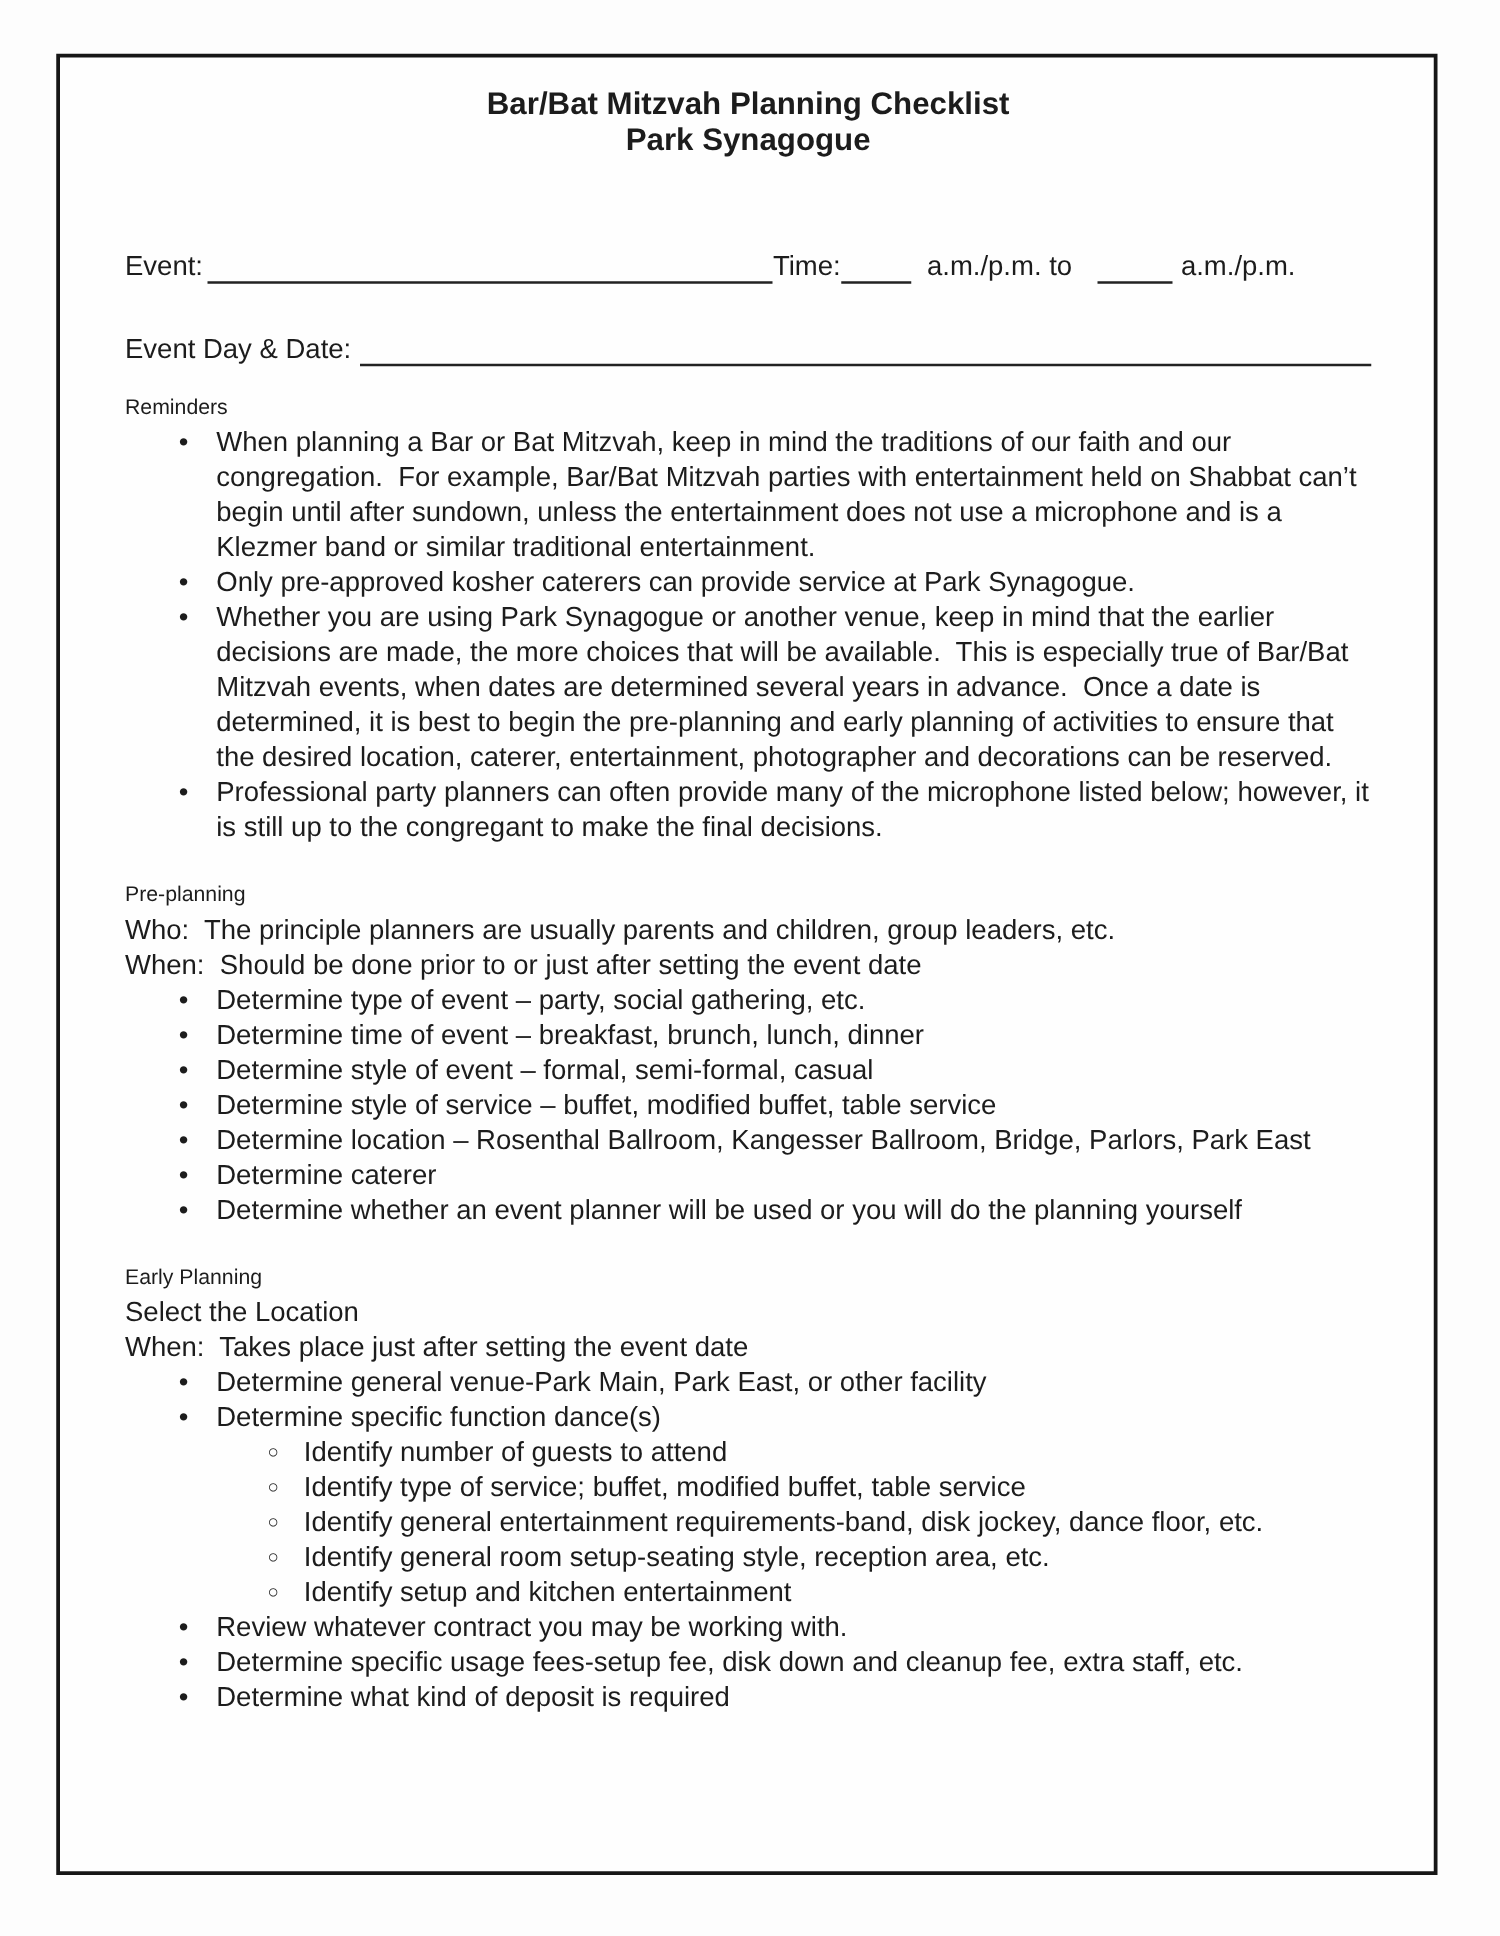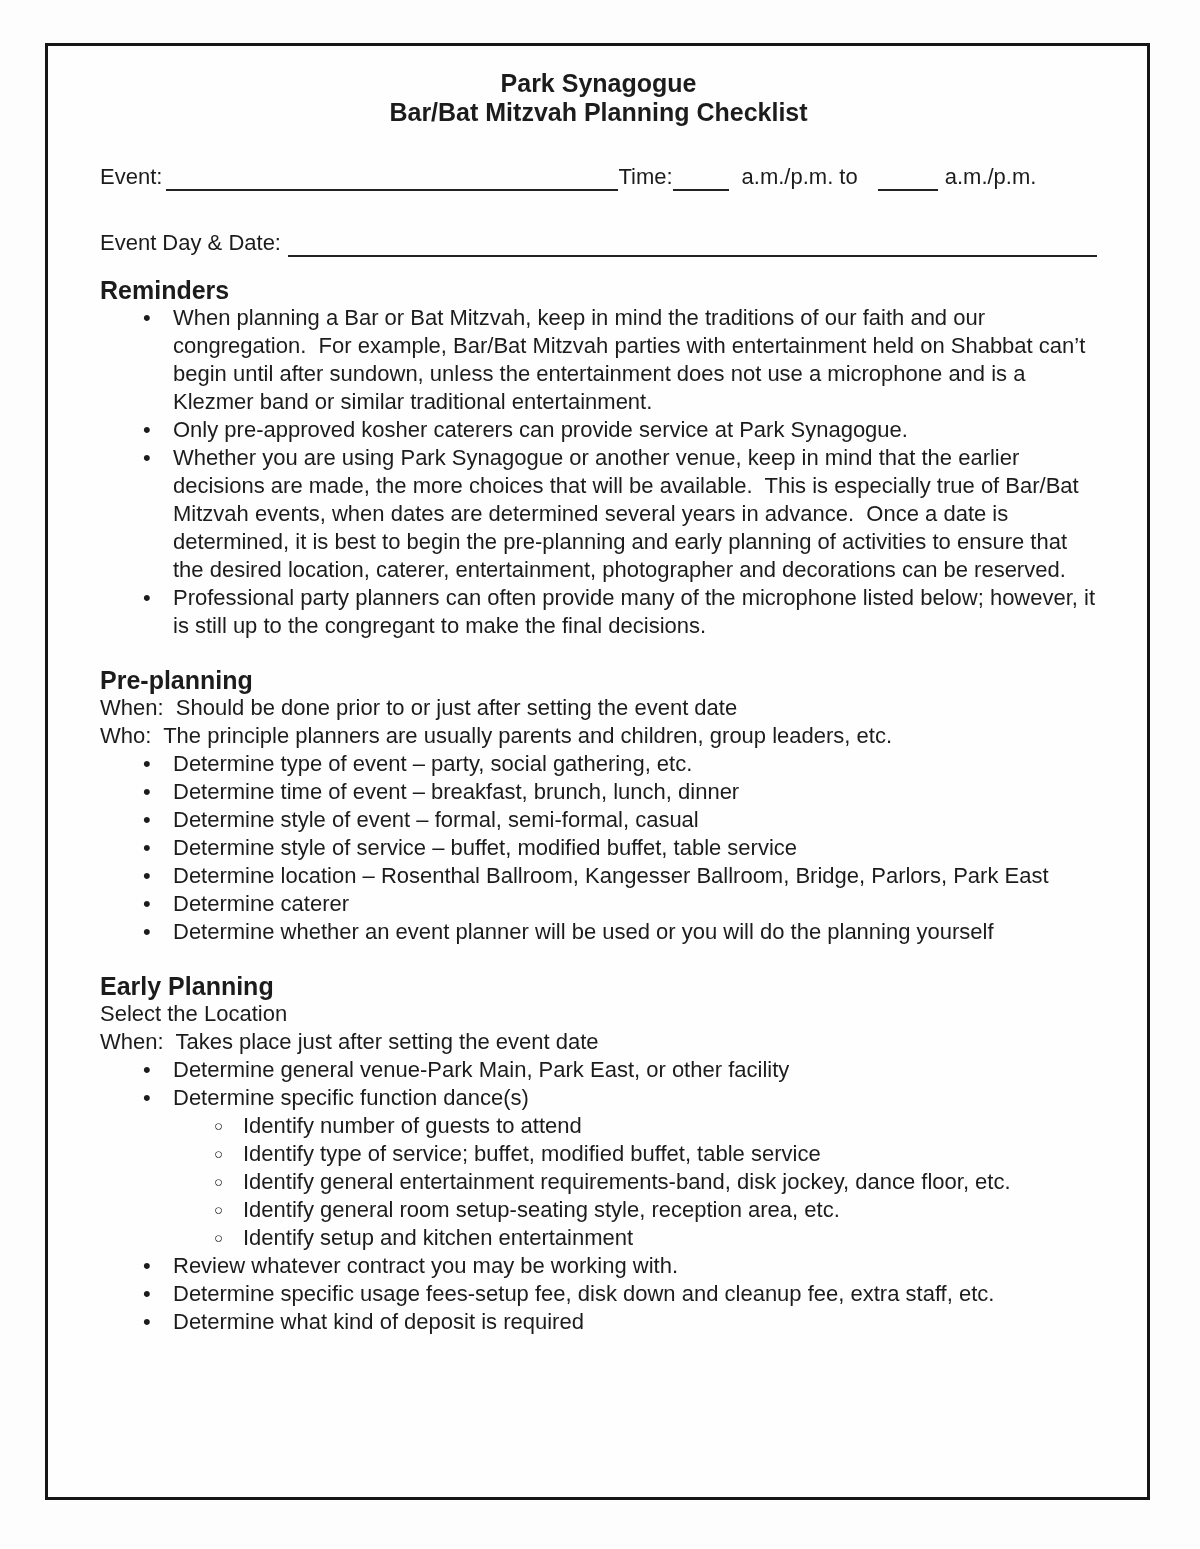--- a/index.html
+++ b/index.html
@@ -43,28 +43,28 @@
   .row-date  { margin-top: 38px; }
   .blank {
     display: inline-block;
     height: 25px;
     border-bottom: 2px solid #222;
     flex: none;
   }
   .blank-event { width: 452px; margin-left: 4px; }
   .lbl-time    { }
   .blank-time-start { width: 56px; }
-  .lbl-ampm-to { margin-left: 13px; }
+  .lbl-ampm-to { margin-left: 13px; margin-top: 36px; }
   .blank-time-end { width: 60px; margin-left: 20px; }
   .lbl-ampm    { margin-left: 7px; }
   .blank-date  { flex: 1; margin-left: 7px; }
   h2 {
-    font-size: 25px;
+    font-size: 17px;
     line-height: 28px;
-    font-weight: bold;
+    font-weight: normal;
     margin: 26px 0 0 0;
   }
   #section-reminders h2 { margin-top: 19px; }
   .intro {
     white-space: pre-wrap;
   }
   ul {
     list-style: none;
     margin: 0;
     padding: 0;
@@ -87,22 +87,22 @@
     width: 29px;
     font-size: 15px;
   }
 </style>
 </head>
 <body>
 
 <div class="doc-frame">
 
   <div class="doc-title">
+    <div>Bar/Bat Mitzvah Planning Checklist</div>
     <div>Park Synagogue</div>
-    <div>Bar/Bat Mitzvah Planning Checklist</div>
   </div>
 
   <div class="form-row row-event">
     <span>Event:</span>
     <span class="blank blank-event"></span>
     <span class="lbl-time">Time:</span>
     <span class="blank blank-time-start"></span>
     <span class="lbl-ampm-to">a.m./p.m. to</span>
     <span class="blank blank-time-end"></span>
     <span class="lbl-ampm">a.m./p.m.</span>
@@ -130,22 +130,22 @@
       </li>
       <li>
         <span class="marker">•</span>
         <span class="txt">Professional party planners can often provide many of the microphone listed below; however, it is still up to the congregant to make the final decisions.</span>
       </li>
     </ul>
   </section>
 
   <section id="section-preplanning">
     <h2>Pre-planning</h2>
+    <div class="intro">Who:  The principle planners are usually parents and children, group leaders, etc.</div>
     <div class="intro">When:  Should be done prior to or just after setting the event date</div>
-    <div class="intro">Who:  The principle planners are usually parents and children, group leaders, etc.</div>
     <ul>
       <li>
         <span class="marker">•</span>
         <span class="txt">Determine type of event – party, social gathering, etc.</span>
       </li>
       <li>
         <span class="marker">•</span>
         <span class="txt">Determine time of event – breakfast, brunch, lunch, dinner</span>
       </li>
       <li>

